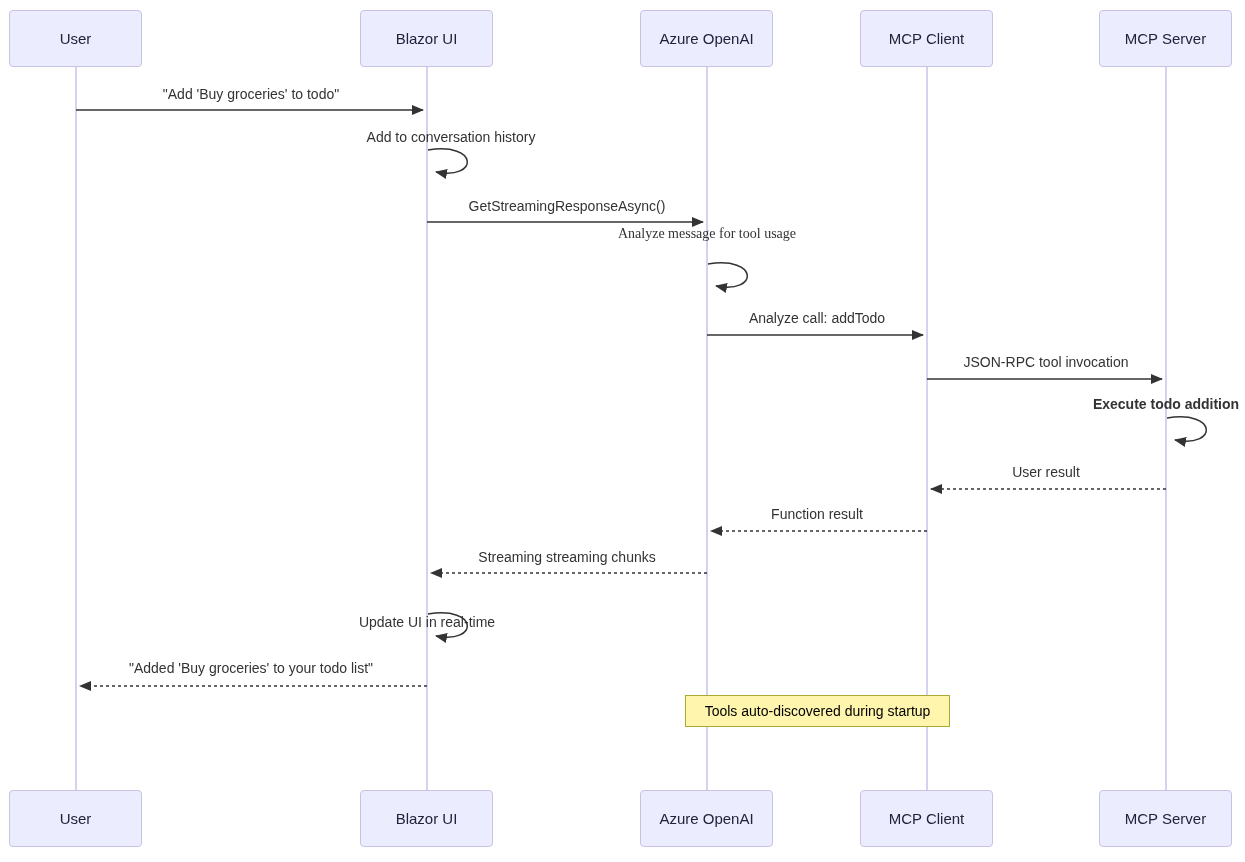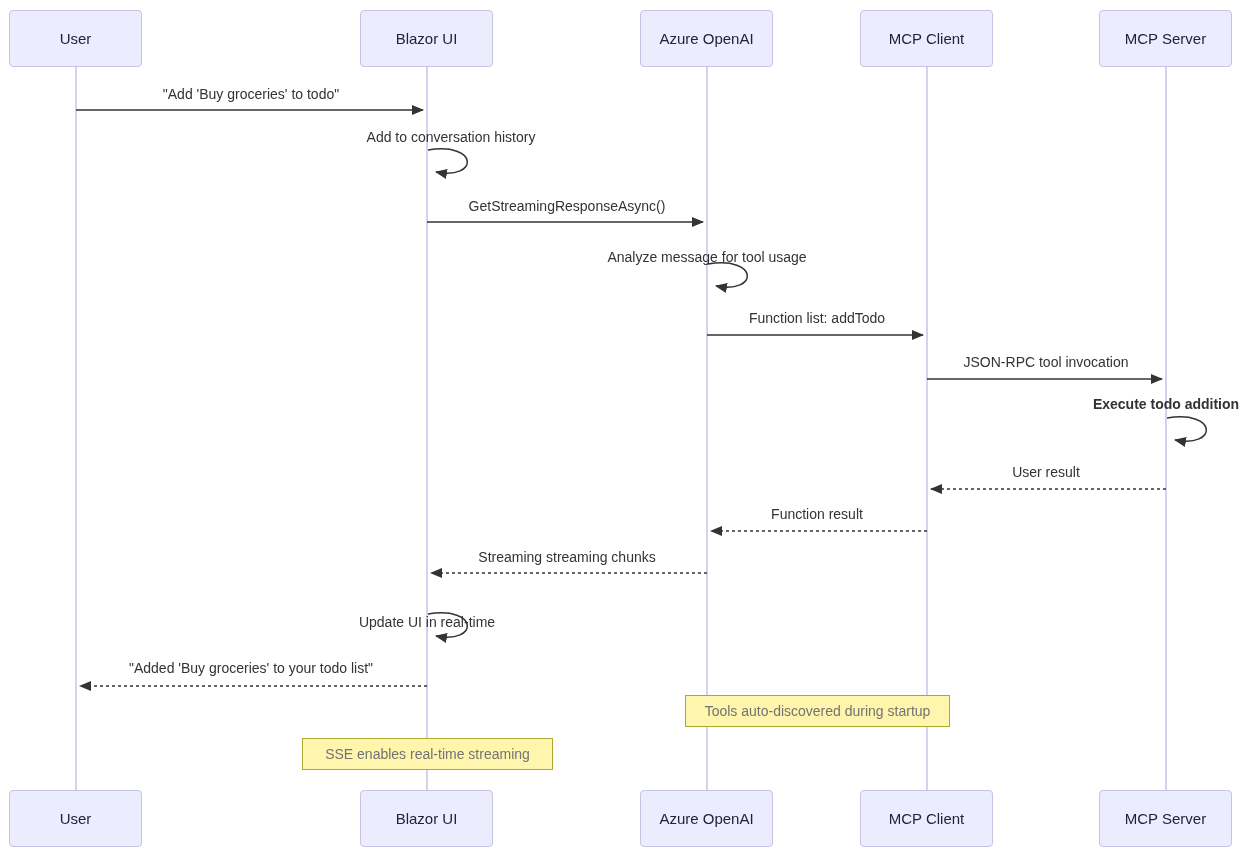--- a/index.html
+++ b/index.html
@@ -48,21 +48,21 @@
   }
   .note-box {
     position: absolute;
     background: #fff5ad;
     border: 1px solid #aaaa33;
     box-sizing: border-box;
     display: flex;
     align-items: center;
     justify-content: center;
     font-size: 14px;
-    color: #737373;
+    color: #000000;
     white-space: nowrap;
   }
 </style>
 </head>
 <body>
 
 <div class="canvas">
 
   <svg class="layer">
     <defs>
@@ -121,26 +121,25 @@
   <div class="actor-box" style="left:860px; top:790px;">
       <span>MCP Client</span>
     </div>
   <div class="actor-box" style="left:1099px;top:790px;">
       <span>MCP Server</span>
     </div>
 
   <div class="msg-label" style="left:251px;  top:86px;">"Add 'Buy groceries' to todo"</div>
   <div class="msg-label" style="left:427px;  top:129px;margin-left:24px;">Add to conversation history</div>
   <div class="msg-label" style="left:567px;  top:198px;">GetStreamingResponseAsync()</div>
-  <div class="msg-label" style="left:707px;  top:249px;">Analyze message for tool usage</div>
-  <div class="msg-label" style="left:817px;  top:310px;">Function list: addTodo</div>
+  <div class="msg-label" style="left:707px;  top:226px;font-family:Liberation Serif, serif;">Analyze message for tool usage</div>
+  <div class="msg-label" style="left:817px;  top:310px;">Analyze call: addTodo</div>
   <div class="msg-label" style="left:1046px; top:354px;">JSON-RPC tool invocation</div>
   <div class="msg-label" style="left:1166px; top:396px;font-weight:bold;">Execute todo addition</div>
   <div class="msg-label" style="left:1046px; top:464px;">User result</div>
   <div class="msg-label" style="left:817px;  top:506px;">Function result</div>
   <div class="msg-label" style="left:567px;  top:549px;">Streaming streaming chunks</div>
   <div class="msg-label" style="left:427px;  top:614px;">Update UI in real-time</div>
   <div class="msg-label" style="left:251px;  top:660px;">"Added 'Buy groceries' to your todo list"</div>
 
   <div class="note-box" style="left:685px; top:695px; width:265px; height:32px;">Tools auto-discovered during startup</div>
-  <div class="note-box" style="left:302px; top:738px; width:251px; height:32px;">SSE enables real-time streaming</div>
 
 </div>
 
 </body></html>

